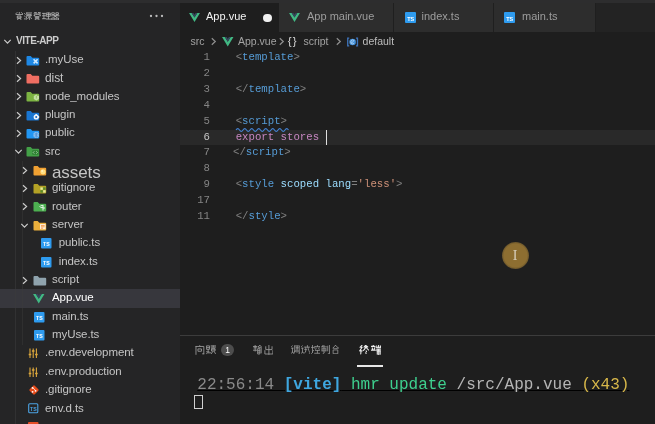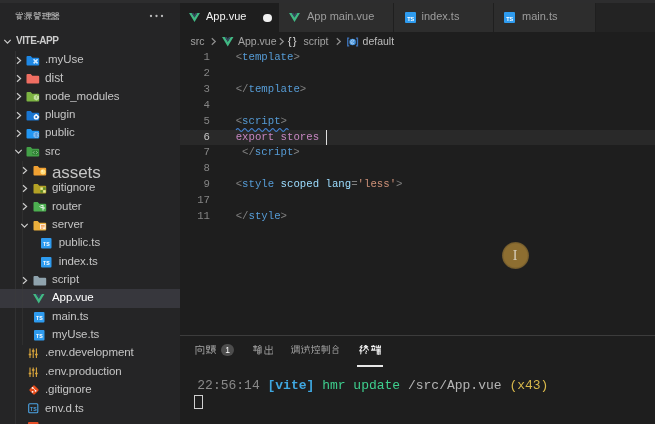--- a/index.html
+++ b/index.html
@@ -316,37 +316,37 @@
 <div class="a mono" style="left:235.7px;top:50.275000000000006px;"><span style="color:#808080">&lt;</span><span style="color:#569cd6">template</span><span style="color:#808080">&gt;</span></div>
 <div class="a mono" style="left:180px;top:66.125px;width:30px;text-align:right;color:#858585;">2</div>
 <div class="a mono" style="left:180px;top:81.97500000000001px;width:30px;text-align:right;color:#858585;">3</div>
 <div class="a mono" style="left:235.7px;top:81.97500000000001px;"><span style="color:#808080">&lt;/</span><span style="color:#569cd6">template</span><span style="color:#808080">&gt;</span></div>
 <div class="a mono" style="left:180px;top:97.825px;width:30px;text-align:right;color:#858585;">4</div>
 <div class="a mono" style="left:180px;top:113.675px;width:30px;text-align:right;color:#858585;">5</div>
 <div class="a mono" style="left:235.7px;top:113.675px;"><span style="color:#808080">&lt;</span><span style="color:#569cd6">script</span><span style="color:#808080">&gt;</span></div>
 <div class="a mono" style="left:180px;top:129.52499999999998px;width:30px;text-align:right;color:#c6c6c6;">6</div>
 <div class="a mono" style="left:235.7px;top:129.52499999999998px;"><span style="color:#c586c0">export stores</span></div>
 <div class="a mono" style="left:180px;top:145.375px;width:30px;text-align:right;color:#858585;">7</div>
-<div class="a mono" style="left:242px;top:145.375px;"><span style="color:#808080">&lt;/</span><span style="color:#569cd6">script</span><span style="color:#808080">&gt;</span></div>
+<div class="a mono" style="left:233px;top:145.375px;"><span style="color:#808080">&lt;/</span><span style="color:#569cd6">script</span><span style="color:#808080">&gt;</span></div>
 <div class="a mono" style="left:180px;top:161.225px;width:30px;text-align:right;color:#858585;">8</div>
 <div class="a mono" style="left:180px;top:177.075px;width:30px;text-align:right;color:#858585;">9</div>
 <div class="a mono" style="left:235.7px;top:177.075px;"><span style="color:#808080">&lt;</span><span style="color:#569cd6">style</span> <span style="color:#9cdcfe">scoped</span> <span style="color:#9cdcfe">lang</span><span style="color:#808080">=</span><span style="color:#ce9178">'less'</span><span style="color:#808080">&gt;</span></div>
 <div class="a mono" style="left:180px;top:192.925px;width:30px;text-align:right;color:#858585;">17</div>
 <div class="a mono" style="left:180px;top:208.77499999999998px;width:30px;text-align:right;color:#858585;">11</div>
 <div class="a mono" style="left:235.7px;top:208.77499999999998px;"><span style="color:#808080">&lt;/</span><span style="color:#569cd6">style</span><span style="color:#808080">&gt;</span></div>
 <div class="a" style="left:235.5px;top:126.8px;width:53px;height:4px">
     <svg width="53" height="4" viewBox="0 0 53 4" style="overflow:visible">
       <path d="M0,3 Q1.75,0.2 3.5,3 T7,3 T10.5,3 T14,3 T17.5,3 T21,3 T24.5,3 T28,3 T31.5,3 T35,3 T38.5,3 T42,3 T45.5,3 T49,3 T52.5,3" fill="none" stroke="#4585d6" stroke-width="1.05"></path>
     </svg>
   </div>
 <div class="a" style="left:325.6px;top:130.25px;width:1.6px;height:14.4px;background:#e0e0e0;"></div>
 <div class="a" style="left:180px;top:334.6px;width:475px;height:1.4px;background:#3c3c3c;"></div>
 <div class="a" style="left:221.4px;top:343.6px;width:12.6px;height:12.6px;border-radius:50%;background:#4d4d4d;color:#fff;font-size:8.5px;text-align:center;line-height:12.6px;">1</div>
 <div class="a" style="left:357px;top:365.3px;width:26.3px;height:1.7px;background:#e7e7e7;"></div>
-<div class="a mono" style="left:197.3px;top:377.70000000000005px;font-size:13px;line-height:15.8px;"><span style="color:#8a8a8a">22:56:14 </span><span style="color:#3fa7e0;font-weight:bold">[vite]</span><span style="color:#8a8a8a"> </span><span style="color:#3ecf8e">hmr update</span><span style="color:#b5b5b5"> /src/App.vue </span><span style="color:#d8b84a">(x43)</span></div>
+<div class="a mono" style="left:197.3px;top:377.70000000000005px;font-size:16px;line-height:15.8px;text-decoration:underline;"><span style="color:#8a8a8a">22:56:14 </span><span style="color:#3fa7e0;font-weight:bold">[vite]</span><span style="color:#8a8a8a"> </span><span style="color:#3ecf8e">hmr update</span><span style="color:#b5b5b5"> /src/App.vue </span><span style="color:#d8b84a">(x43)</span></div>
 <div class="a" style="left:194.4px;top:395.2px;width:8.3px;height:14.3px;border:1.1px solid #cfcfcf;box-sizing:border-box;"></div>
 <div class="a" style="left:14.5px;top:11.899999999999999px;width:8.6px;height:8.6px">
     <svg width="8.6" height="8.6" viewBox="0 0 10 10">
       <path d="M2.4,0.6 L1.1,1.9 M5,0.2 V1.7 M7.5,0.6 L8.8,1.9 M1.2,2.9 H8.8 M3.1,4.6 H6.9 V7.4 H3.1 Z M3.1,6 H6.9 M4,7.8 L2.6,9.4 M6,7.8 L7.4,9.4" fill="none" stroke="#bbbbbb" stroke-width="0.9" stroke-linecap="round"></path>
     </svg>
   </div>
 <div class="a" style="left:23.65px;top:11.899999999999999px;width:8.6px;height:8.6px">
     <svg width="8.6" height="8.6" viewBox="0 0 10 10">
       <path d="M0.6,1.7 L1.5,2.7 M0.3,4.3 L1.2,5.3 M0.2,8.6 L1.5,7 M2.9,1.1 H9.6 M3.3,1.1 C3.3,4.4 3,7 2.4,9.2 M4.7,2.7 H8.3 V4.8 H4.7 Z M4.7,3.75 H8.3 M6.5,5.6 V8.8 M5.2,6.4 L4.3,7.8 M7.8,6.4 L8.8,7.8" fill="none" stroke="#bbbbbb" stroke-width="0.9" stroke-linecap="round"></path>
     </svg>

